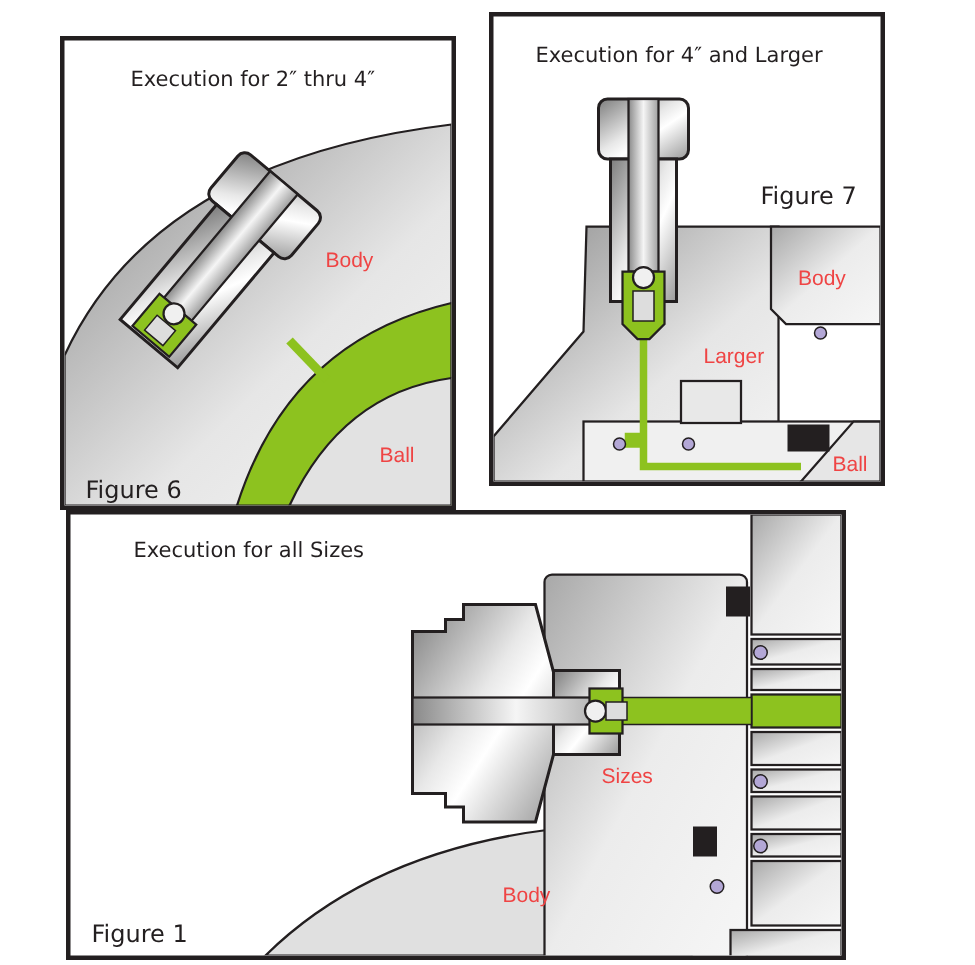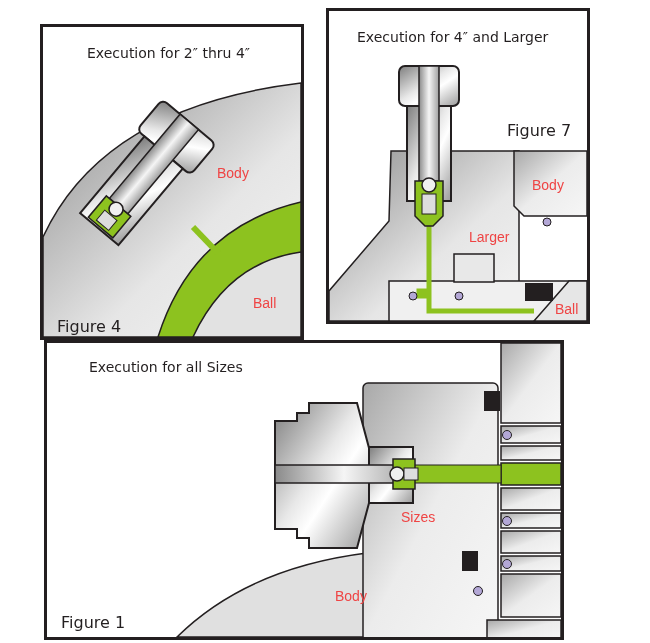--- a/index.html
+++ b/index.html
@@ -53,21 +53,21 @@
       <rect x="75" y="118" width="50" height="100" fill="url(#metal)" stroke="#231f20" stroke-width="2"></rect>
       <rect x="88" y="78" width="24" height="110" fill="url(#metalH)" stroke="#231f20" stroke-width="1.5"></rect>
       <rect x="84" y="188" width="32" height="28" fill="#8dc21f" stroke="#231f20" stroke-width="1.5"></rect>
       <circle cx="100" cy="192" r="7" fill="#f0f0f0" stroke="#231f20" stroke-width="1.5"></circle>
       <rect x="92" y="200" width="16" height="13" fill="#ddd" stroke="#231f20" stroke-width="1"></rect>
     </g>
   </svg>
   <div class="title" style="left:44px;top:18px;">Execution for 2″ thru 4″</div>
   <div class="lbl" style="left:174px;top:138px;">Body</div>
   <div class="lbl" style="left:210px;top:268px;">Ball</div>
-  <div class="fig" style="left:14px;top:290px;">Figure 4</div>
+  <div class="fig" style="left:14px;top:290px;">Figure 6</div>
 </div>
 
 <div class="panel" id="p7">
   <svg width="258" height="310">
     <path d="M0,280 L60,210 L62,140 L190,140 L190,310 L0,310 Z" fill="url(#bodyG)" stroke="#231f20" stroke-width="1.5"></path>
     <path d="M185,140 L258,140 L258,205 L195,205 L185,195 Z" fill="url(#bonnetG)" stroke="#231f20" stroke-width="1.5"></path>
     <rect x="60" y="270" width="198" height="40" fill="#f0f0f0" stroke="#231f20" stroke-width="1.5"></rect>
     <path d="M205,310 L240,270 L258,270 L258,310 Z" fill="#e6e6e6" stroke="#231f20" stroke-width="1.5"></path>
     <rect x="196" y="272" width="28" height="18" fill="#231f20"></rect>
     <path d="M100,195 L100,280 L90,280 L90,285 L100,285 L100,300 L205,300" fill="none" stroke="#8dc21f" stroke-width="5"></path>

